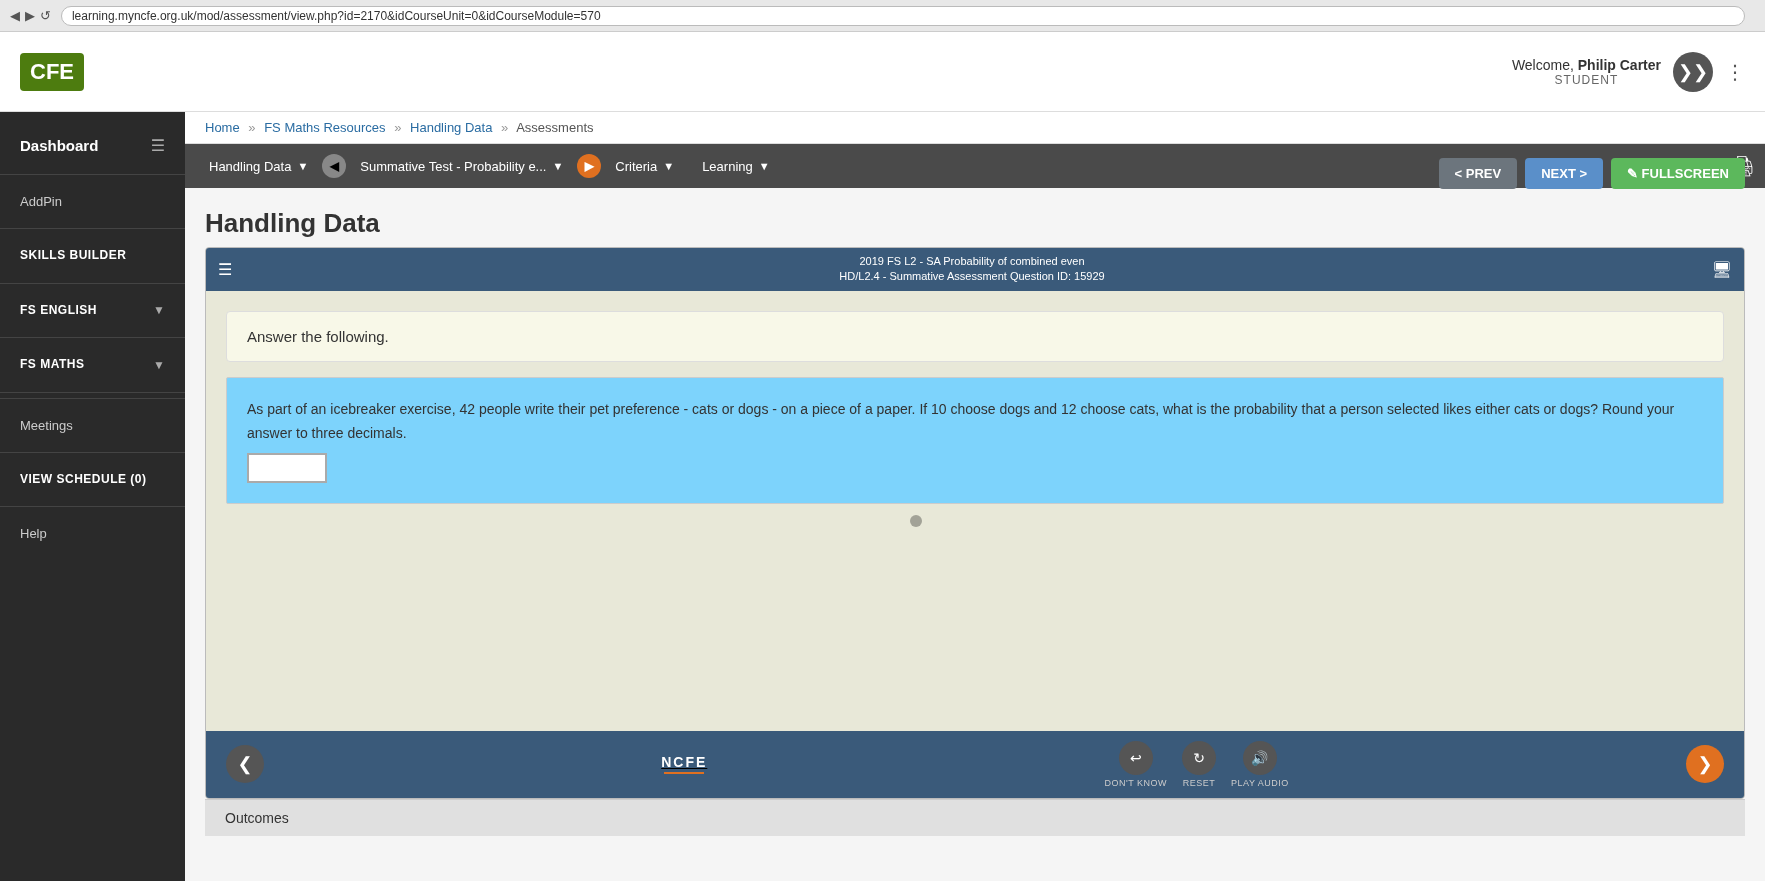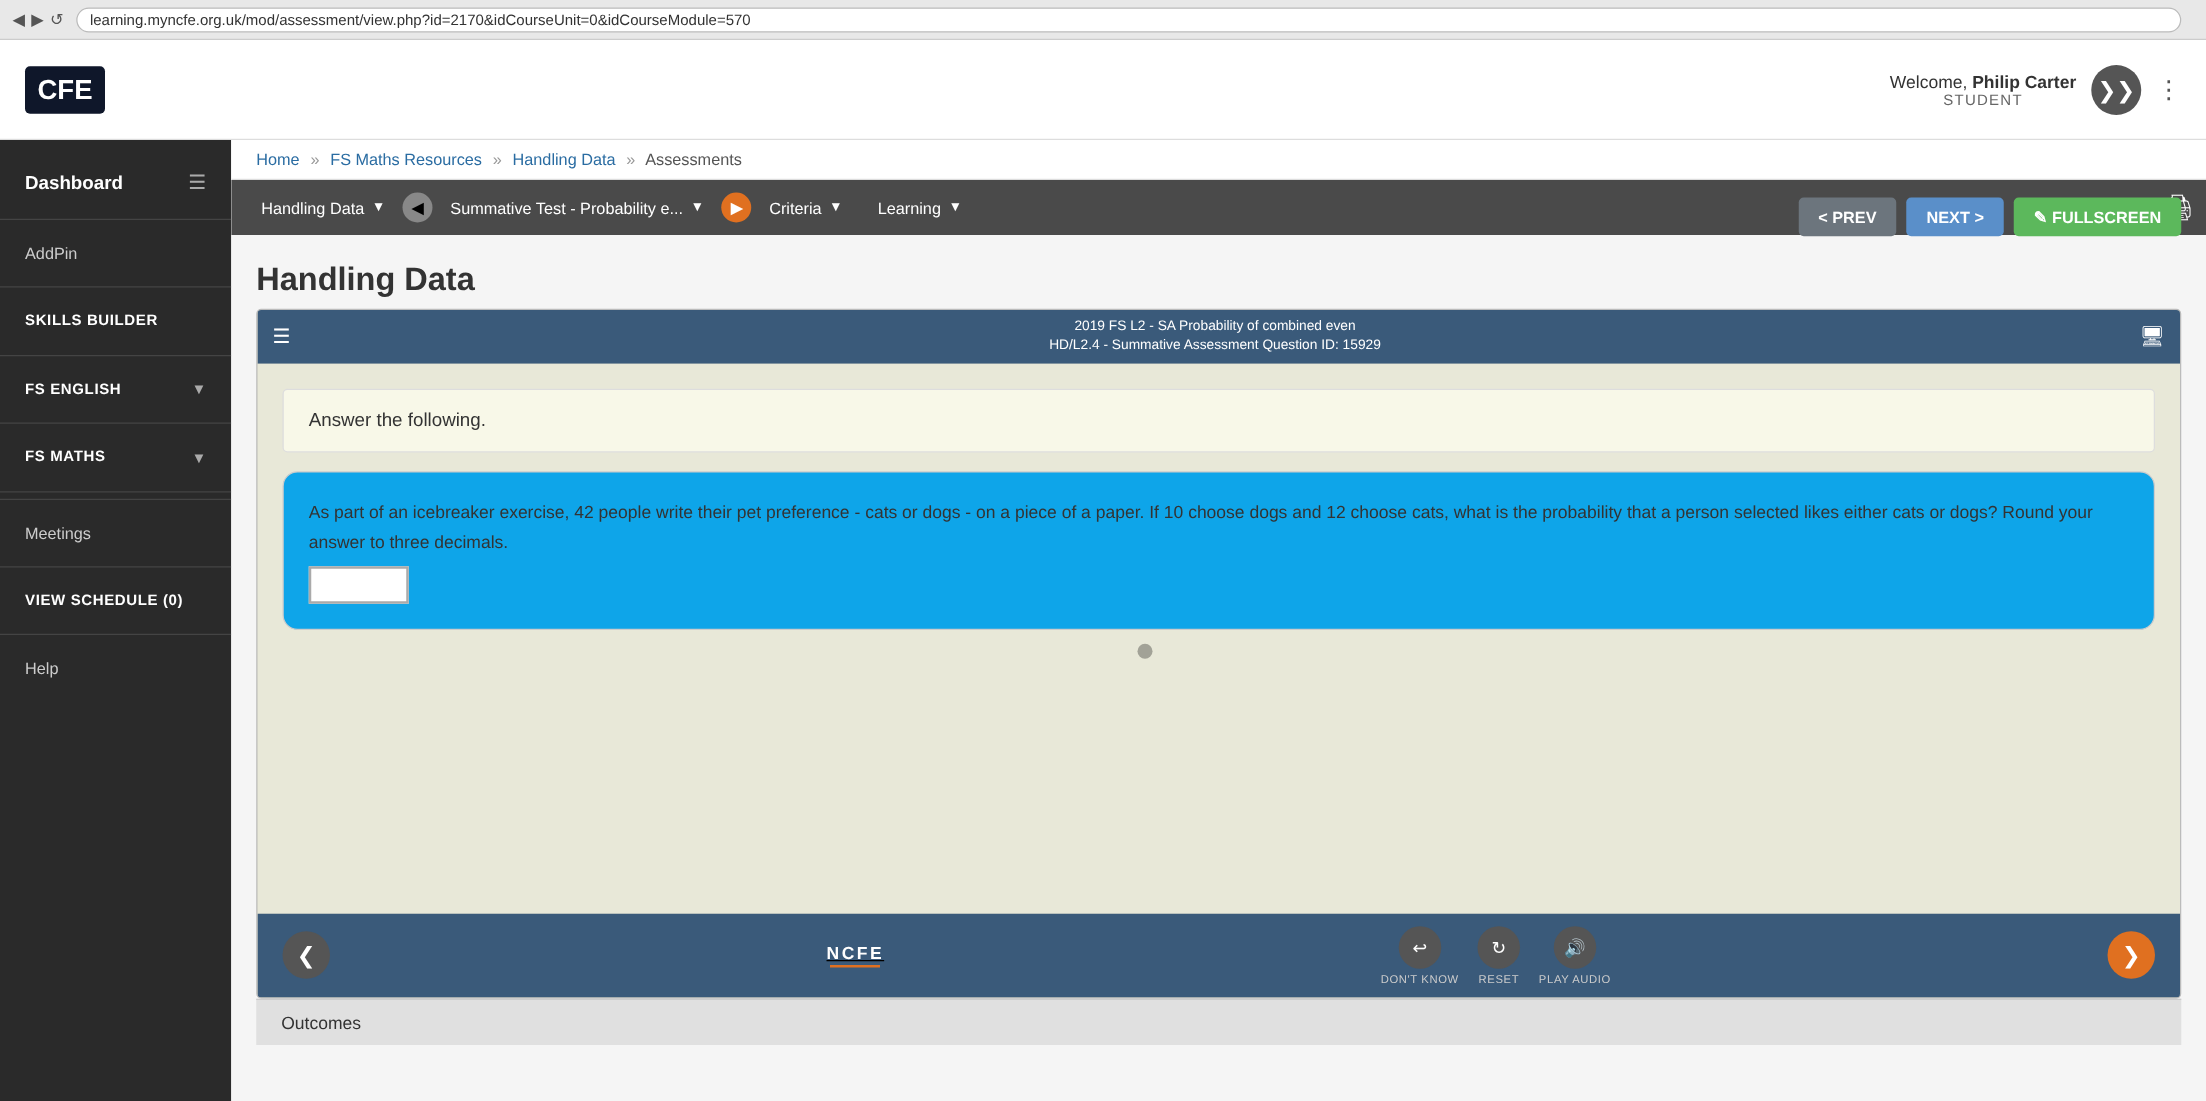--- a/index.html
+++ b/index.html
@@ -33,21 +33,21 @@
       align-items: center;
       justify-content: space-between;
       padding: 0 20px;
       border-bottom: 1px solid #ddd;
     }
     .logo-area {
       display: flex;
       align-items: center;
     }
     .logo-box {
-      background: #0f172a;
+      background: #4d7c0f;
       color: white;
       font-size: 22px;
       font-weight: bold;
       padding: 6px 10px;
       border-radius: 4px;
     }
     .welcome-area {
       display: flex;
       align-items: center;
       gap: 12px;
@@ -234,23 +234,23 @@
     .quiz-instruction-box {
       background: #f8f8e8;
       border: 1px solid #ddd;
       border-radius: 4px;
       padding: 16px 20px;
       margin-bottom: 15px;
       font-size: 15px;
       color: #333;
     }
     .quiz-question-box {
-      background: #0ea5e9;
+      background: #7dd3fc;
       border: 1px solid #ccc;
-      border-radius: 12px;
+      border-radius: 2px;
       padding: 20px;
       font-size: 14px;
       color: #333;
       line-height: 1.7;
     }
     .answer-input {
       border: 2px solid #aaa;
       width: 80px;
       height: 30px;
       margin-top: 8px;

